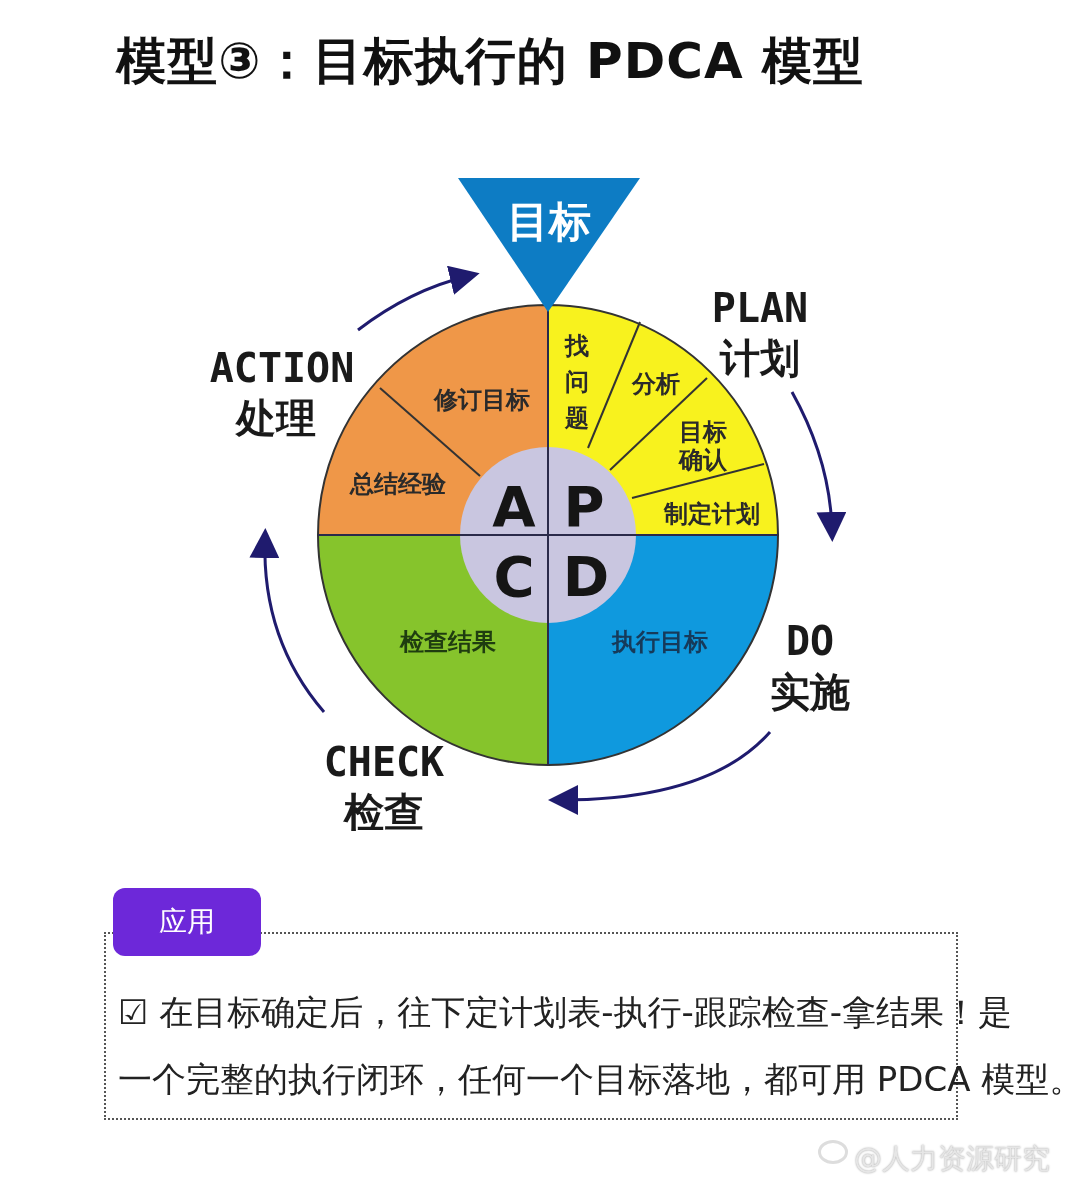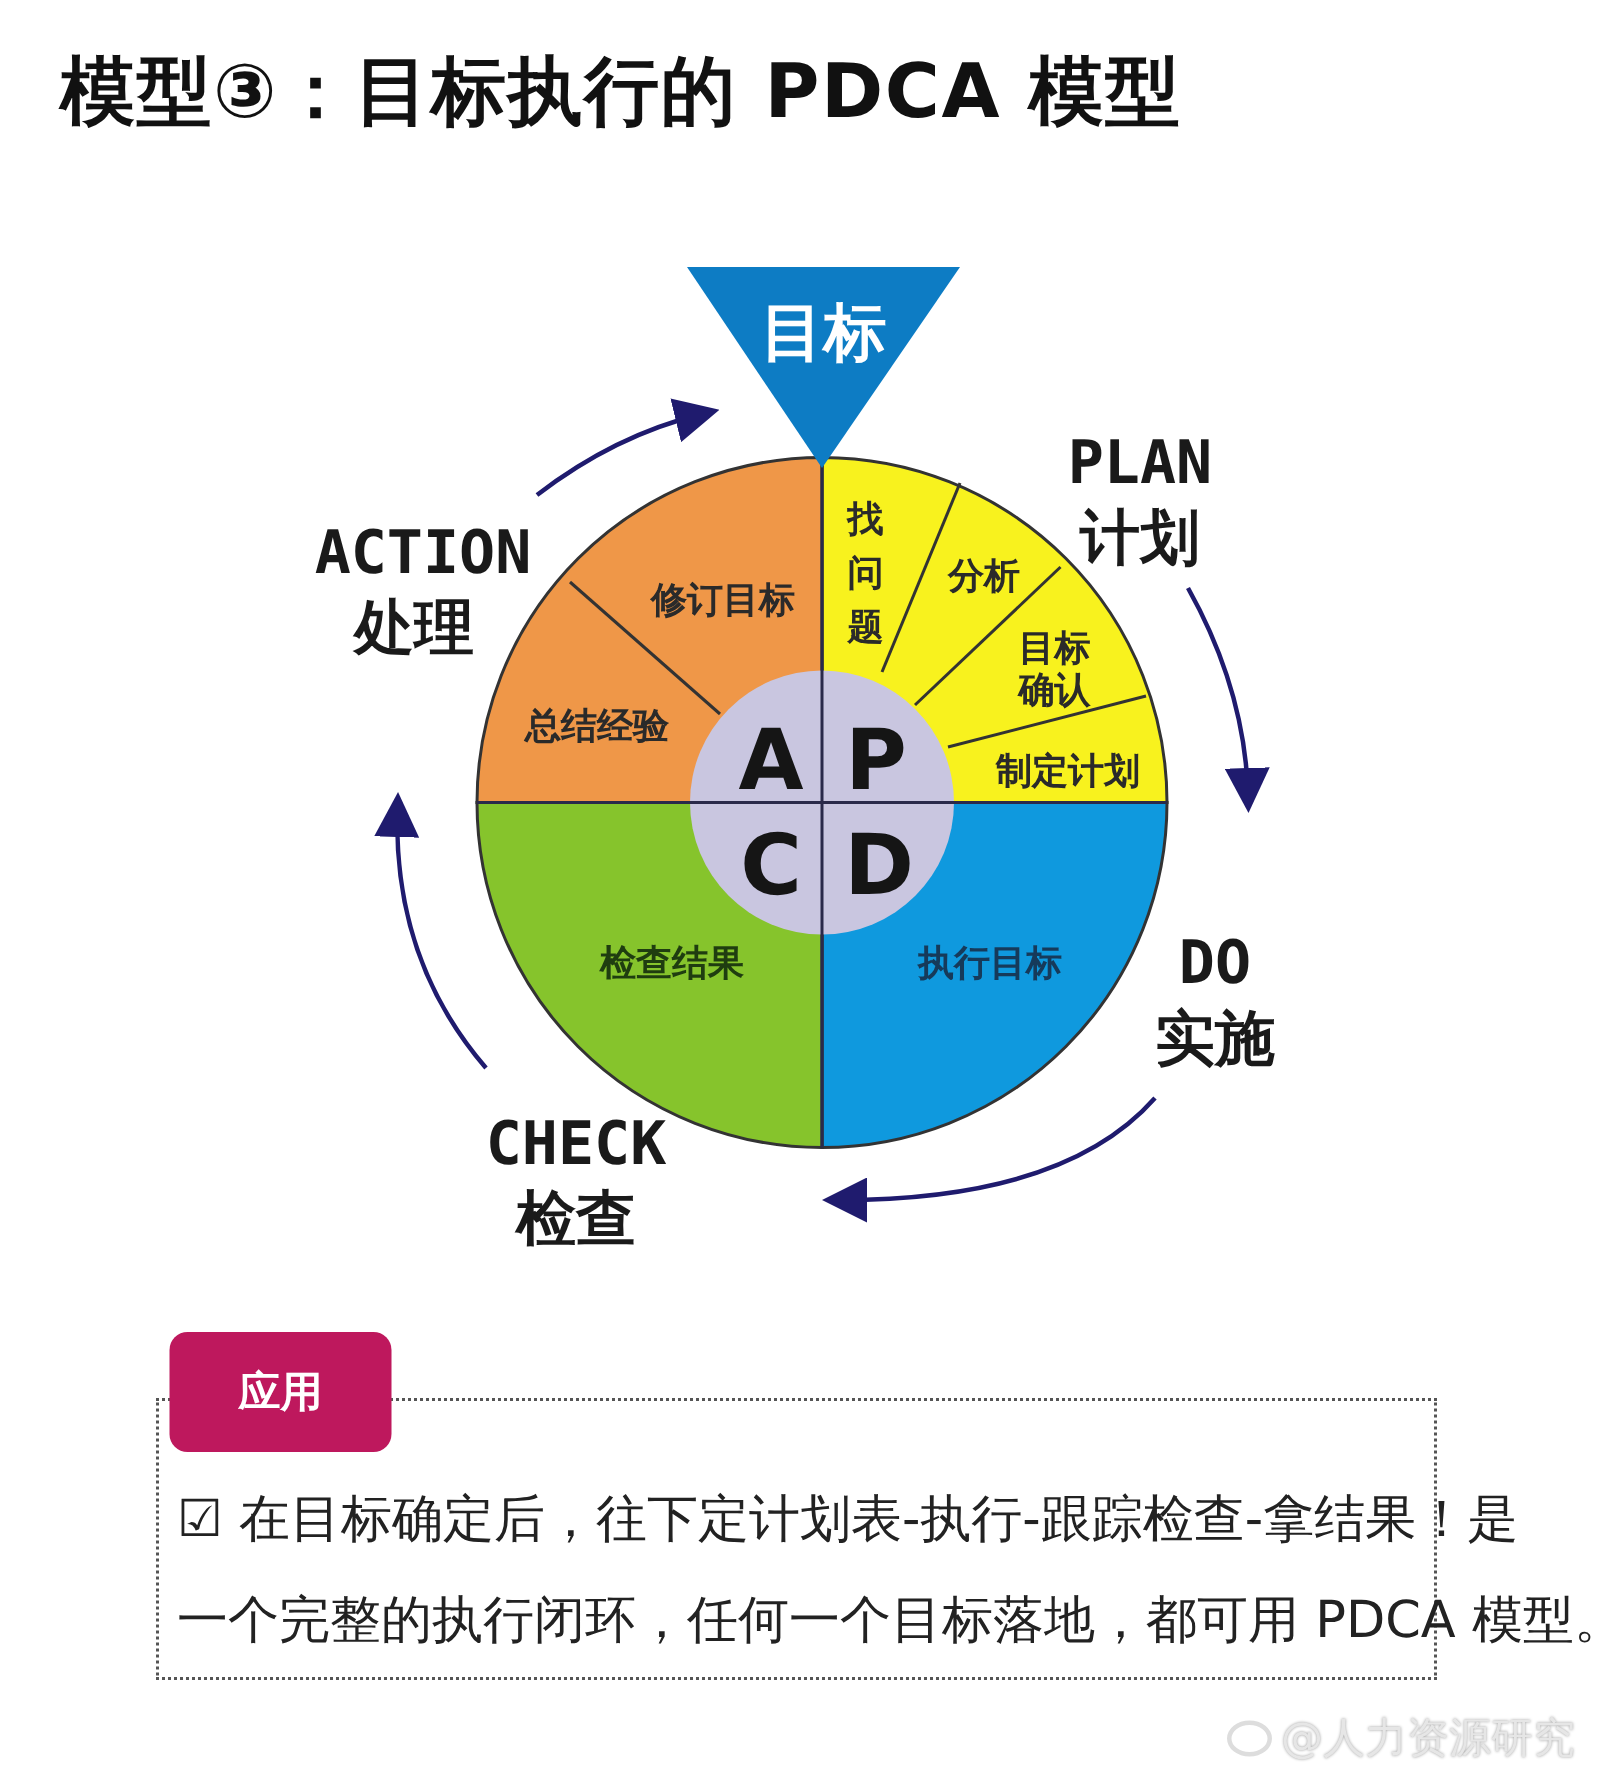--- a/index.html
+++ b/index.html
@@ -1,22 +1,22 @@
 <!DOCTYPE html>
 <html><head>
 <meta charset="utf-8">
 <style>
   html, body { margin:0; padding:0; background:#ffffff; }
   body { width:1080px; height:1183px; position:relative; overflow:hidden; font-family:"DejaVu Sans", sans-serif; }
-  .title { position:absolute; left:0; top:28px; width:864px; text-align:left; font-size:50px; font-weight:bold; color:#111; letter-spacing:1px;padding-left:40px; }
+  .title { position:absolute; left:0; top:28px; width:864px; text-align:right; font-size:50px; font-weight:bold; color:#111; letter-spacing:1px; }
   svg.diagram { position:absolute; left:0; top:0; }
   .app-box { position:absolute; left:104px; top:932px; width:854px; height:188px; border:2px dotted #555; box-sizing:border-box; }
-  .app-tab { position:absolute; left:113px; top:888px; width:148px; height:80px; background:#be185d; border-radius:12px; color:#fff; font-size:28px; font-weight:bold; display:flex; align-items:center; justify-content:center; }
+  .app-tab { position:absolute; left:113px; top:888px; width:148px; height:68px; background:#6d28d9; border-radius:12px; color:#fff; font-size:28px; font-weight:normal; display:flex; align-items:center; justify-content:center; }
   .app-line { position:absolute; left:118px; font-size:34px; color:#222; white-space:nowrap; }
-  .watermark { position:absolute; right:30px; top:1140px; font-size:28px; color:#e6e6e6; display:flex; align-items:center; gap:6px; text-shadow:0 0 2px #999; }
+  .watermark { position:absolute; right:30px; top:1140px; font-size:28px; color:#e6e6e6; display:flex; gap:6px; text-shadow:0 0 2px #999; }
   .wb-icon { width:30px; height:24px; border:3px solid #ddd; border-radius:50%; box-sizing:border-box; }
 </style>
 </head>
 <body>
 
 <div class="title">模型③：目标执行的 PDCA 模型</div>
 
 <svg class="diagram" width="1080" height="880" viewBox="0 0 1080 880">
 
   <path d="M548,535 L548,305 A230,230 0 0,1 778,535 Z" fill="#f8f21e" stroke="#333" stroke-width="2"></path>

